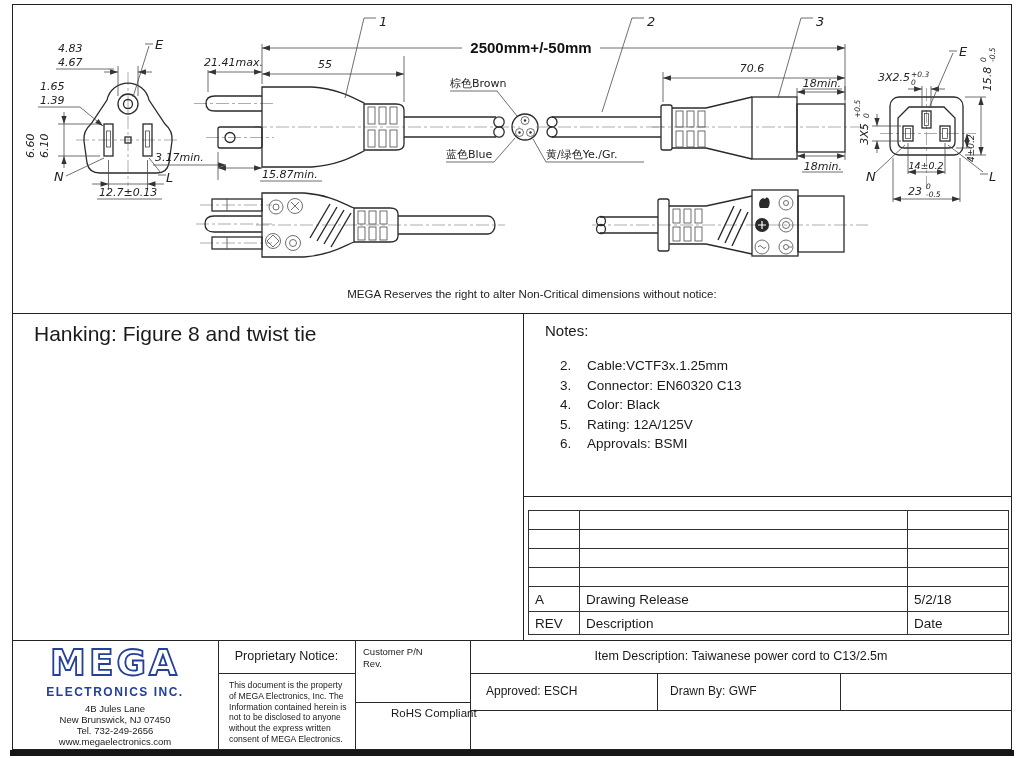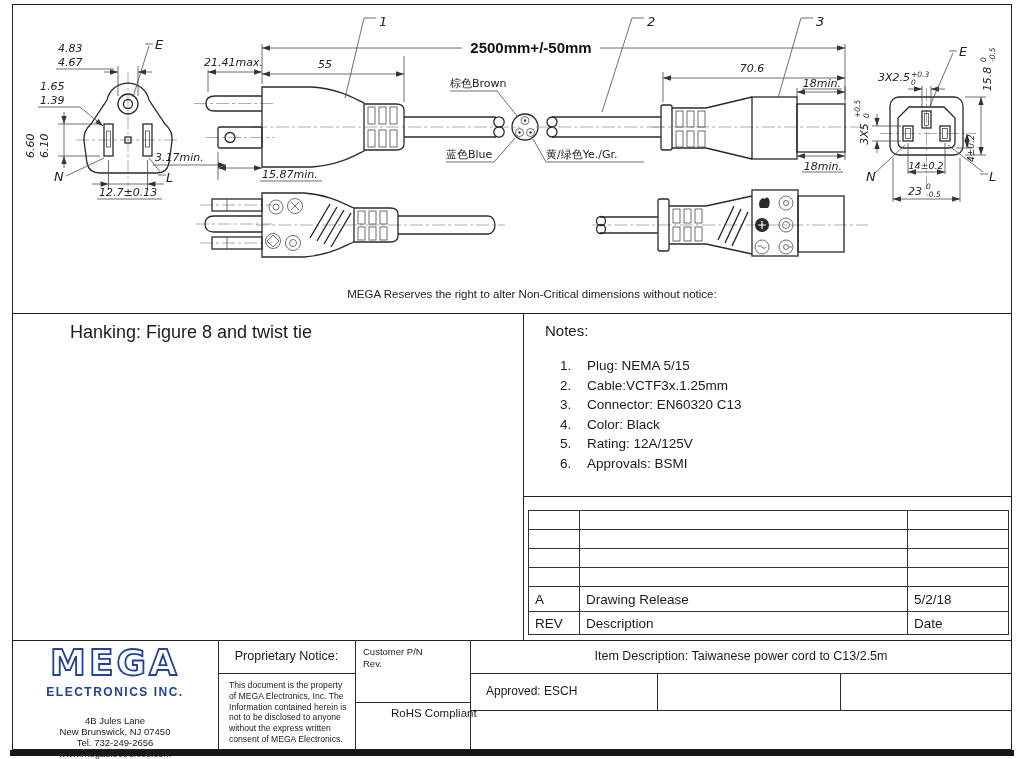--- a/index.html
+++ b/index.html
@@ -18,38 +18,38 @@
   .tn{stroke:#4a4a4a;stroke-width:0.8;fill:none;}
   .cl{stroke:#8a8a8a;stroke-width:0.7;fill:none;stroke-dasharray:13 3 3 3;}
   .hat{stroke:#2a2a2a;stroke-width:1.4;fill:none;}
   text.dim{font:italic 11px "DejaVu Sans",sans-serif;fill:#222;}
   text.dsm{font:italic 7.5px "DejaVu Sans",sans-serif;fill:#222;}
   text.lbl{font:italic 13px "DejaVu Sans",sans-serif;fill:#222;}
   text.cn{font:11px "DejaVu Sans",sans-serif;fill:#222;}
   text.big{font:bold 15px "Liberation Sans",sans-serif;fill:#111;}
   text.note{font:11.5px "Liberation Sans",sans-serif;fill:#222;}
   
-  .hanking{left:34px;top:322px;font-size:18px;margin-left:36px;}
+  .hanking{left:34px;top:322px;font-size:21px;}
   .notes-title{left:545px;top:322px;font-size:15px;}
   .notes-list{left:560px;top:356px;}
   .note-item{height:19.5px;line-height:19.5px;font-size:13.5px;white-space:nowrap;}
   .note-num{display:inline-block;width:27px;}
   
   table.rev{position:absolute;left:528px;top:510px;width:481px;border-collapse:collapse;
             font-size:13.5px;}
   table.rev td{border:1.2px solid #333;padding:0 6px;}
   table.rev tr.empty td{height:18px;}
   table.rev tr.rel td{height:24px;}
   table.rev tr.hdr td{height:22px;margin-left:44px;}
   .col-rev{width:38px;}
   .col-date{width:88px;}
   
   .logo-block{left:14px;top:643px;width:202px;text-align:center;}
   .company-name{font-weight:bold;font-size:12px;letter-spacing:1.5px;margin-top:-2px;}
-  .address{font-size:9.5px;line-height:11px;margin-top:16px;}
+  .address{font-size:9.5px;line-height:11px;margin-top:4px;}
   .prop-title{left:218px;top:640px;width:137px;height:33px;line-height:33px;
               text-align:center;font-size:12.5px;}
   .prop-body{left:229px;top:680px;width:118px;font-size:8.6px;line-height:10.8px;}
   .customer{left:363px;top:646px;font-size:9.5px;line-height:11.5px;}
   .rohs{left:363px;top:707px;font-size:11.5px;padding-left:28px;}
   .item-desc{left:470px;top:640px;width:542px;height:33px;line-height:33px;
              text-align:center;font-size:12.5px;}
   .approved{left:486px;top:673px;height:37px;line-height:37px;font-size:12px;}
   .drawnby{left:670px;top:673px;height:37px;line-height:37px;font-size:12px;}
   .partnum{left:502px;top:710px;height:38px;line-height:38px;font-size:15.5px;}
@@ -371,21 +371,20 @@
   <div class="abs tline" style="left:218px;top:673px;width:137px"></div>
   <div class="abs tline" style="left:355px;top:702px;width:115px"></div>
   <div class="abs tline" style="left:470px;top:673px;width:541px"></div>
   <div class="abs tline" style="left:470px;top:710px;width:541px"></div>
   <div class="abs tvline" style="left:657px;top:673px;height:37px"></div>
   <div class="abs tvline" style="left:840px;top:673px;height:37px"></div>
 
   <div class="abs hanking">Hanking: Figure 8 and twist tie</div>
   <div class="abs notes-title">Notes:</div>
   <div class="abs notes-list">
-    <div class="note-item"><span class="note-num">1.</span><span>Plug: NEMA 5/15</span></div>
     <div class="note-item"><span class="note-num">2.</span><span>Cable:VCTF3x.1.25mm</span></div>
     <div class="note-item"><span class="note-num">3.</span><span>Connector: EN60320 C13</span></div>
     <div class="note-item"><span class="note-num">4.</span><span>Color: Black</span></div>
     <div class="note-item"><span class="note-num">5.</span><span>Rating: 12A/125V</span></div>
     <div class="note-item"><span class="note-num">6.</span><span>Approvals: BSMI</span></div>
   </div>
 
   <table class="rev">
     <tbody>
         <tr class="empty">
@@ -438,14 +437,15 @@
   <div class="abs prop-body">This document is the property of MEGA Electronics, Inc.  The Information contained herein is not to be disclosed to anyone without the express written consent of MEGA Electronics.</div>
 
   <div class="abs customer">
     <div>Customer P/N</div>
     <div>Rev.</div>
   </div>
   <div class="abs rohs">RoHS Compliant</div>
 
   <div class="abs item-desc">Item Description: Taiwanese power cord to C13/2.5m</div>
   <div class="abs approved">Approved: ESCH</div>
+  <div class="abs drawnby">Drawn By: GWF</div>
 
 </div>
 
 </body></html>

